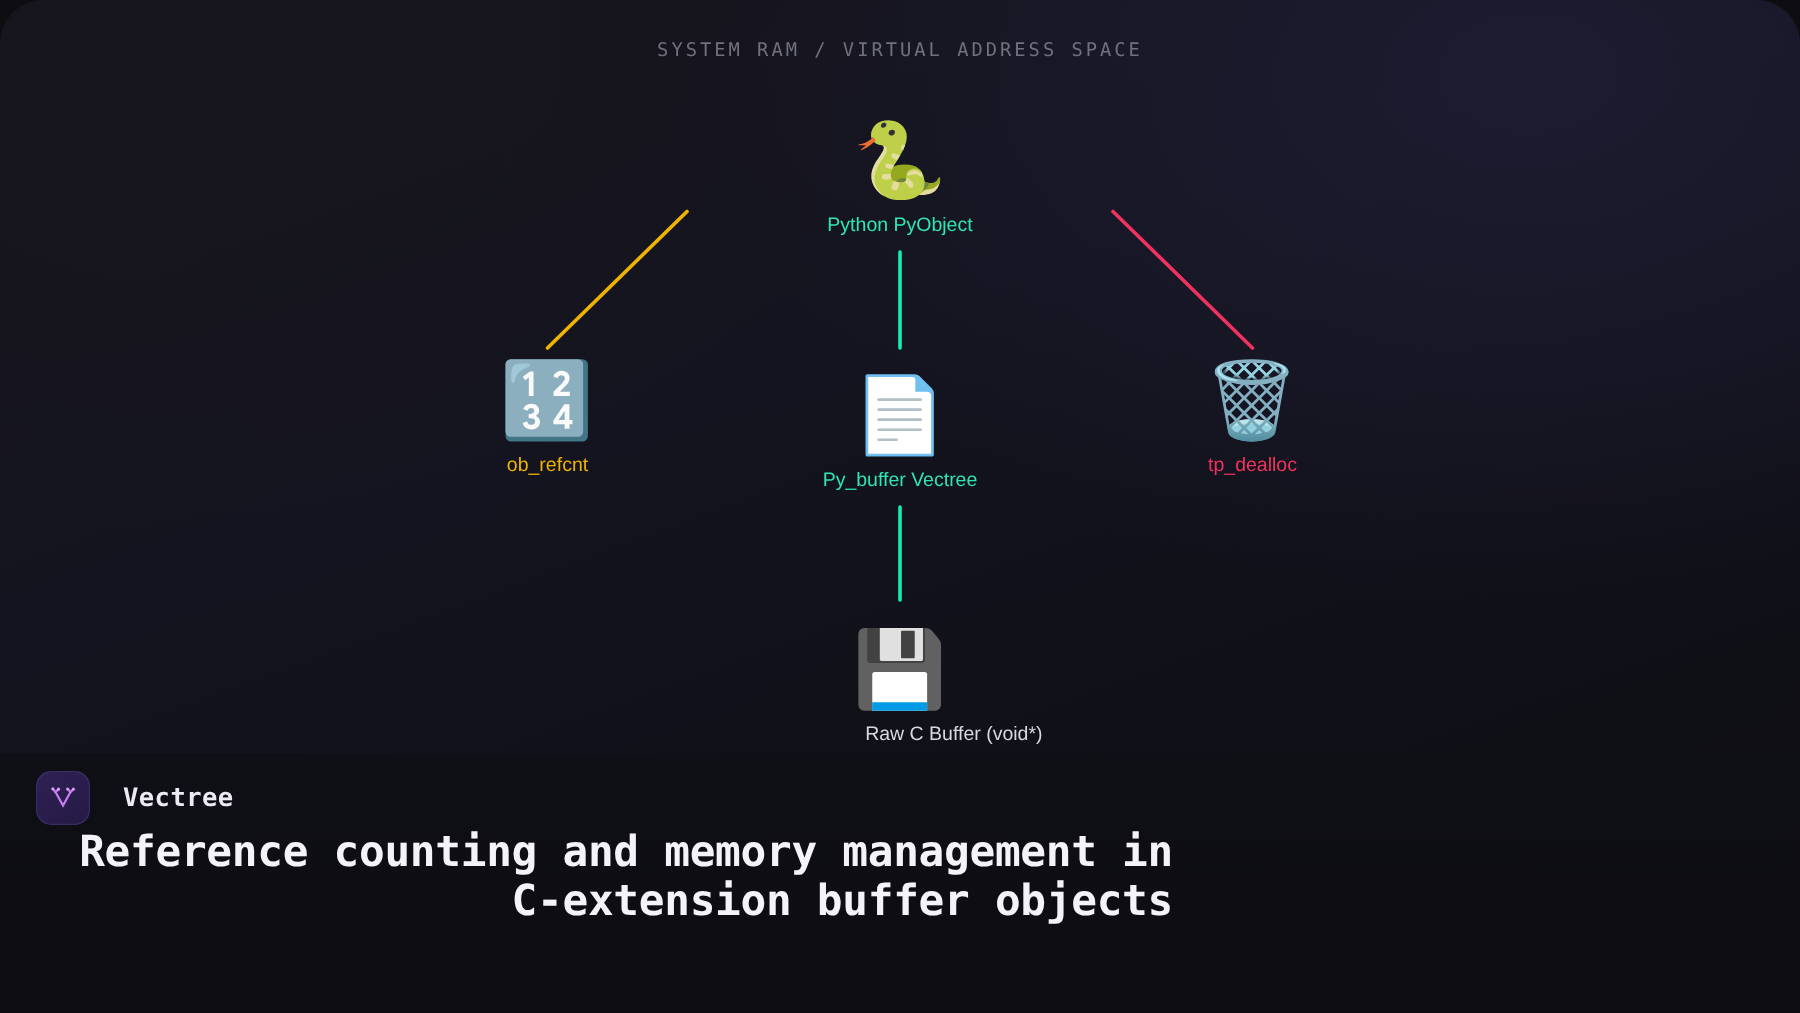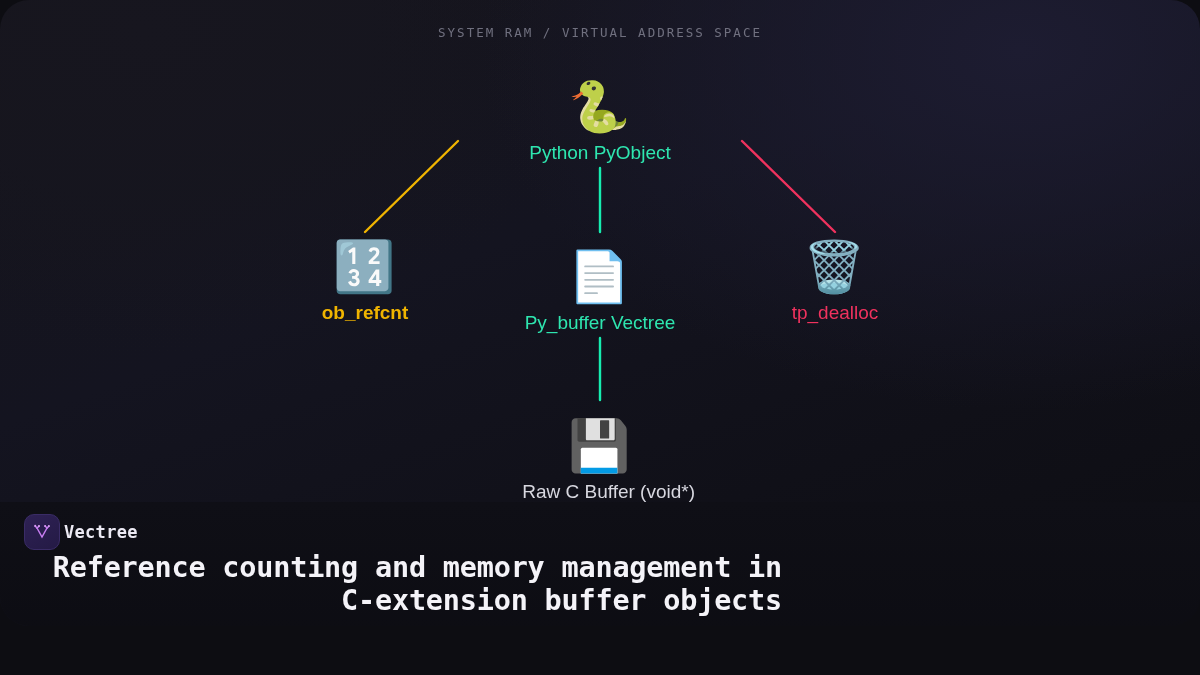--- a/index.html
+++ b/index.html
@@ -58,42 +58,42 @@
   .node .glyph {
     font-family: "DejaVu Sans", sans-serif;
     font-size: 50px;
     line-height: 58px;
     height: 58px;
     display: block;
   }
   .node .node-label {
     display: block;
     margin-top: 6px;
-    font-size: 19px;
+    font-size: 13px;
     font-family: "Liberation Sans", sans-serif;
     white-space: nowrap;
   }
 
   
   #bottom-bar {
     position: absolute;
     left: 0;
     top: 502px;
     width: 1200px;
     height: 173px;
     background: linear-gradient(180deg, #0f0f16 0%, #0c0c12 100%);
   }
 
   #brand-row {
     position: absolute;
     left: 24px;
     top: 12px;
     display: flex;
     align-items: center;
-    gap: 4px;
+    gap: 22px;
   }
   #brand-logo {
     width: 34px;
     height: 34px;
     border-radius: 10px;
     background: linear-gradient(150deg, #2e2154 0%, #241a45 100%);
     border: 1px solid #3a2c66;
     display: flex;
     align-items: center;
     justify-content: center;
@@ -146,21 +146,21 @@
         <line x1="600" y1="338" x2="600" y2="400" stroke="#16edb0" stroke-width="2.4" stroke-linecap="round"></line>
       </svg>
 
     <div id="nodes">
         <div class="node" style="left: 600px; top: 78px;">
           <span class="glyph">🐍</span>
           <span class="node-label" style="color: rgb(46, 230, 176);">Python PyObject</span>
         </div>
         <div class="node" style="left: 365px; top: 238px;">
           <span class="glyph">🔢</span>
-          <span class="node-label" style="color: rgb(240, 180, 0); font-weight: bold;">ob_refcnt</span>
+          <span class="node-label" style="color: rgb(240, 180, 0);">ob_refcnt</span>
         </div>
         <div class="node" style="left: 600px; top: 248px;">
           <span class="glyph">📄</span>
           <span class="node-label" style="color: rgb(46, 230, 176);">Py_buffer Vectree</span>
         </div>
         <div class="node" style="left: 835px; top: 238px;">
           <span class="glyph">🗑️</span>
           <span class="node-label" style="color: rgb(240, 50, 94);">tp_dealloc</span>
         </div>
         <div class="node" style="left: 600px; top: 417px;">

